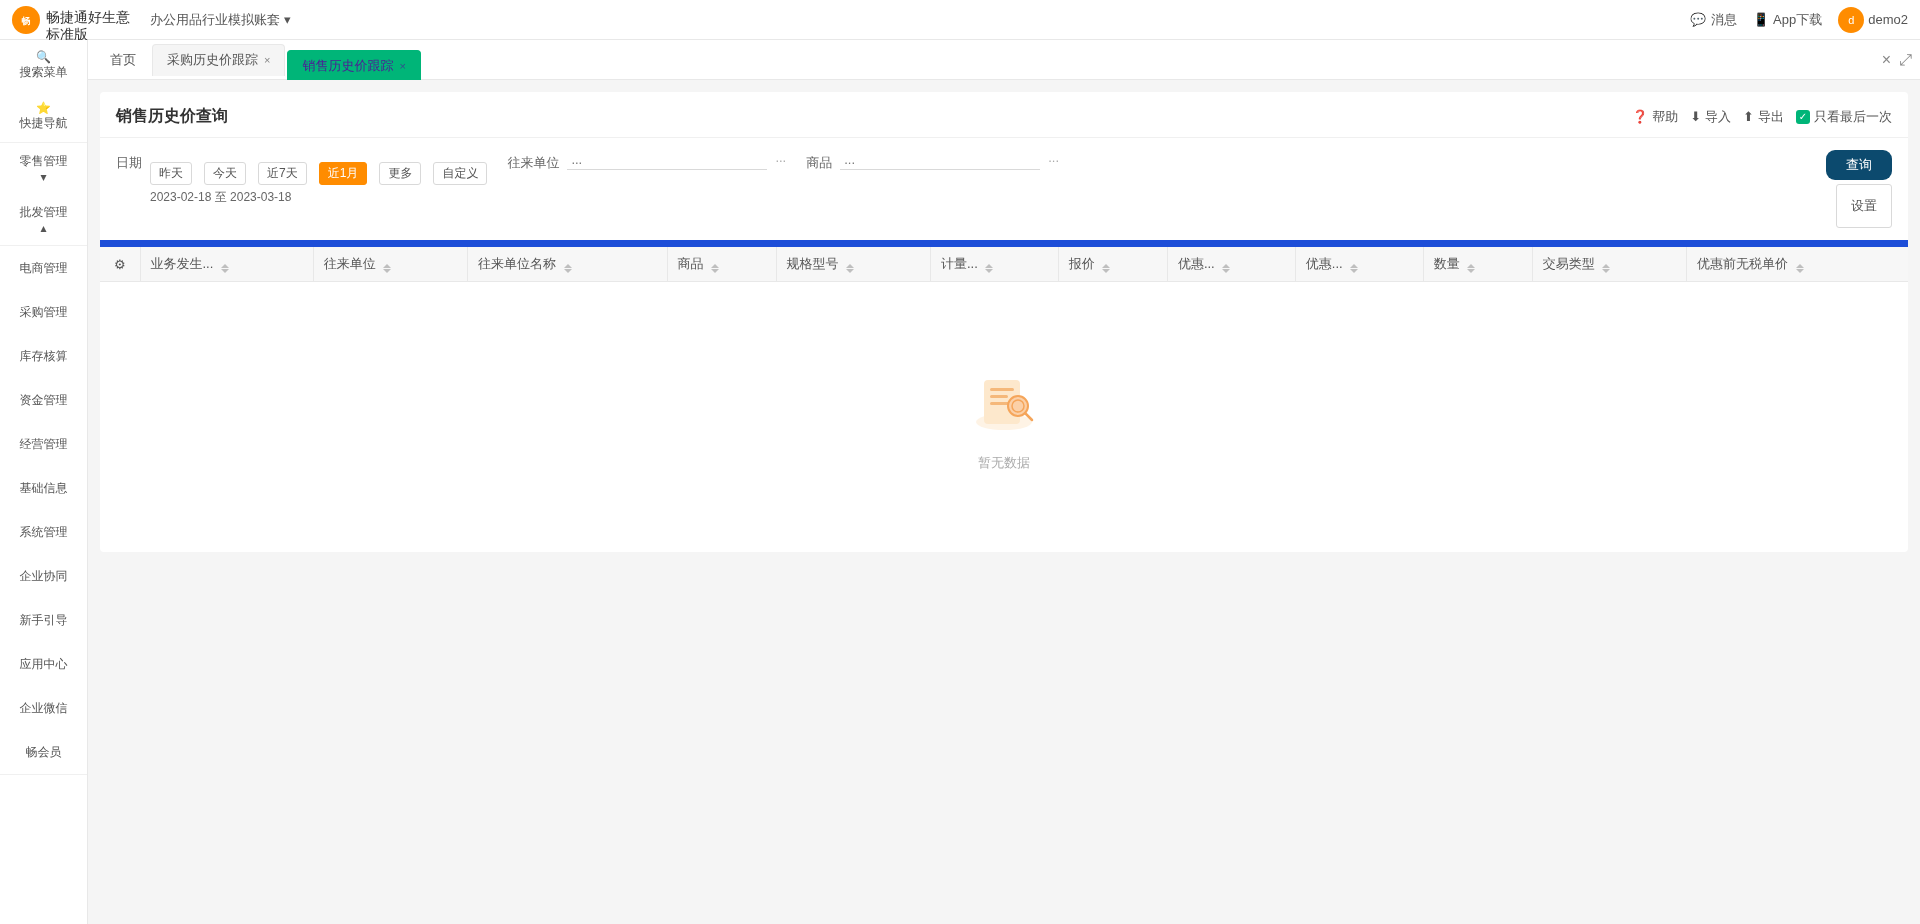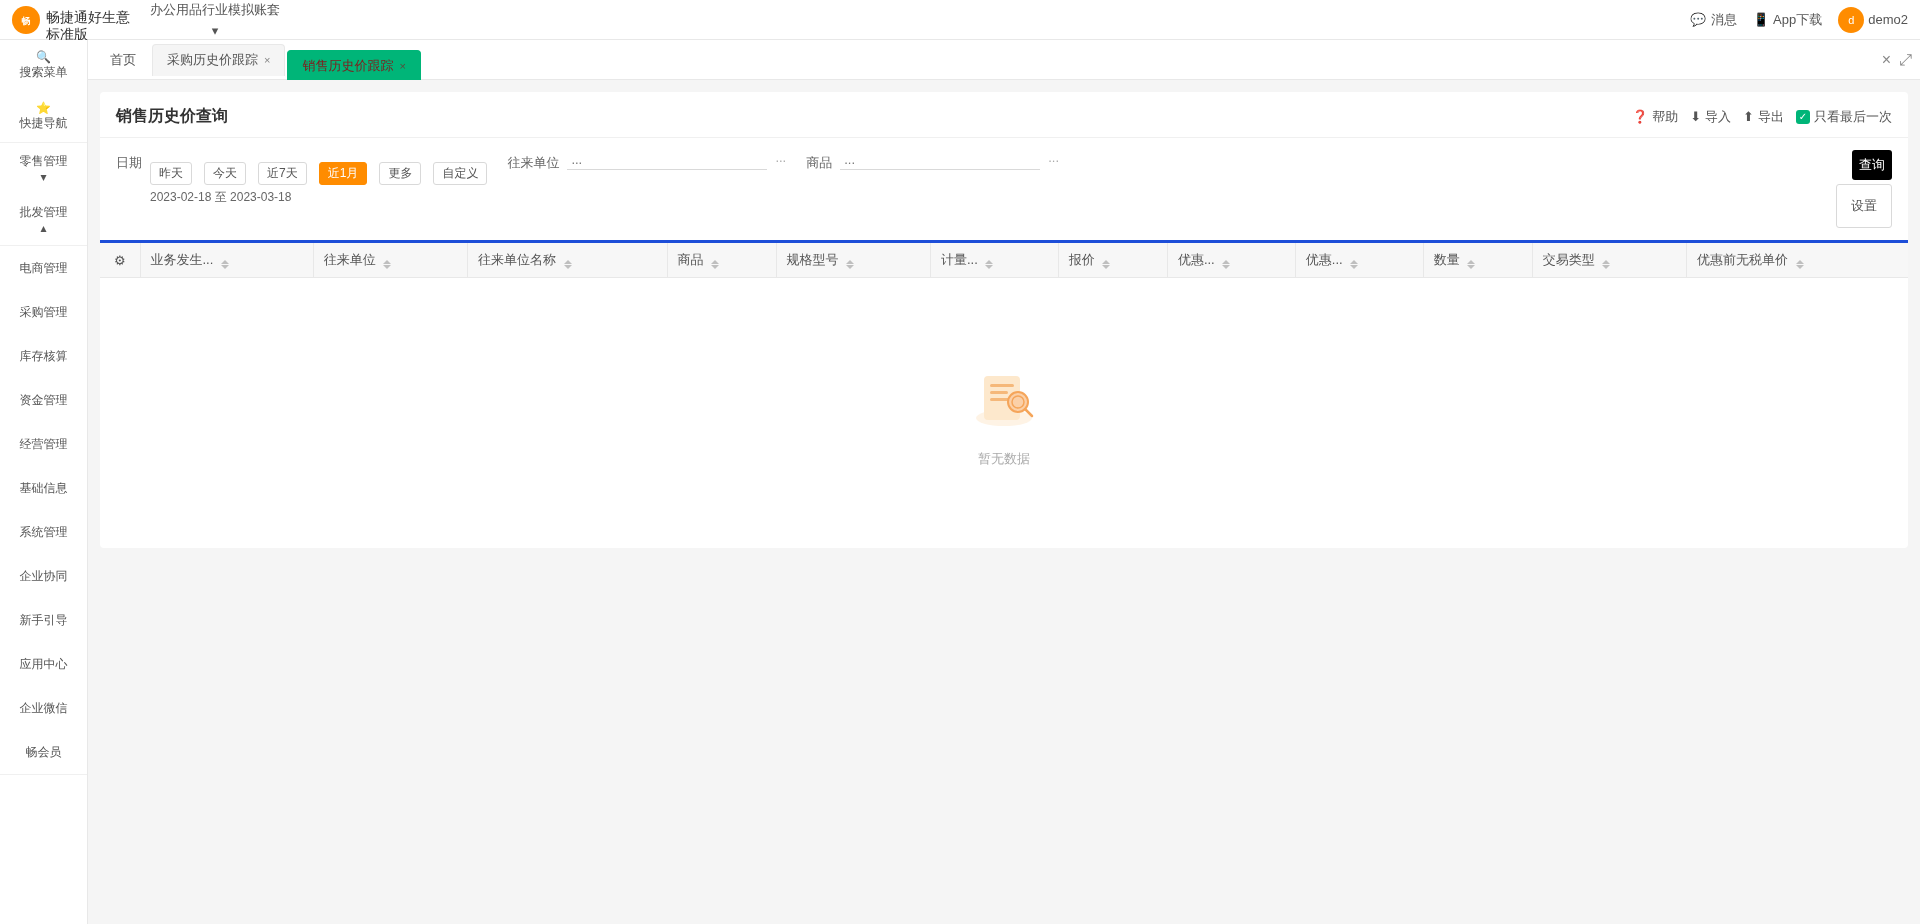--- a/index.html
+++ b/index.html
@@ -15,70 +15,70 @@
       padding: 0 12px;
       justify-content: space-between;
       flex-shrink: 0;
     }
     .top-bar-left { display: flex; align-items: center; gap: 8px; }
     .logo-area { display: flex; align-items: center; gap: 6px; }
     .logo-icon { width: 28px; height: 28px; background: #ff8c00; border-radius: 50%; display: flex; align-items: center; justify-content: center; }
     .logo-icon svg { width: 18px; height: 18px; }
     .logo-text { font-size: 14px; color: #333; line-height: 1.2; margin-top: 12px; }
     .top-bar-center { flex: 1; display: flex; align-items: center; padding-left: 20px; gap: 6px; }
-    .dropdown-selector { display: flex; align-items: center; gap: 4px; color: #555; font-size: 13px; cursor: pointer; flex-direction: column; }
+    .dropdown-selector { display: flex; align-items: center; gap: 4px; color: #555; font-size: 13px; cursor: pointer; }
     .top-bar-right { display: flex; align-items: center; gap: 16px; color: #555; font-size: 13px; }
     .top-bar-right-item { display: flex; align-items: center; gap: 4px; cursor: pointer; }
     .avatar { width: 26px; height: 26px; border-radius: 50%; background: #ff8c00; display: flex; align-items: center; justify-content: center; color: #fff; font-size: 11px; }
 
     
     .main-container { display: flex; flex: 1; overflow: hidden; }
 
     
     .sidebar { width: 88px; background: #fff; border-right: 1px solid #e8e8e8; display: flex; flex-direction: column; flex-shrink: 0; overflow-y: auto; }
     .sidebar-item { padding: 10px 0; display: flex; flex-direction: column; align-items: center; justify-content: center; cursor: pointer; font-size: 12px; color: #555; min-height: 44px; }
     .sidebar-item.active { color: #00b578; }
     .sidebar-item.has-sub { position: relative; }
     .sidebar-section { border-bottom: 1px solid #f0f0f0; }
 
     
     .content-area { flex: 1; display: flex; flex-direction: column; overflow: hidden; }
 
     
     .tab-bar { height: 40px; background: #fff; border-bottom: 1px solid #e8e8e8; display: flex; align-items: center; padding: 0 8px; gap: 2px; flex-shrink: 0; }
     .tab { height: 32px; padding: 0 14px; display: flex; align-items: center; gap: 6px; border-radius: 4px 4px 0 0; cursor: pointer; font-size: 13px; color: #555; background: #f5f5f5; border: 1px solid #e8e8e8; border-bottom: none; }
-    .tab.active { background: #00b578; color: #7f1d1d; border-color: #00b578; margin-top: 12px; }
+    .tab.active { background: #00b578; color: #4c1d95; border-color: #00b578; margin-top: 12px; }
     .tab-home { background: transparent; border: none; color: #555; }
     .tab-close { font-size: 11px; cursor: pointer; opacity: 0.7; }
     .tab-actions { margin-left: auto; display: flex; align-items: center; gap: 8px; }
     .tab-action-btn { cursor: pointer; color: #888; font-size: 16px; }
 
     
     .page-content { flex: 1; overflow-y: auto; background: #f5f5f5; padding: 12px; }
     .page-card { background: #fff; border-radius: 4px; }
 
     
     .page-header { padding: 14px 16px 10px; display: flex; align-items: center; justify-content: space-between; border-bottom: 1px solid #f0f0f0; gap: 25px; }
     .page-title { font-size: 16px; font-weight: 600; color: #333; }
     .page-header-actions { display: flex; align-items: center; gap: 12px; font-size: 13px; color: #555; }
     .page-header-actions span { display: flex; align-items: center; gap: 4px; cursor: pointer; }
 
     
-    .filter-bar { padding: 12px 16px; border-bottom: 3px solid #1d4ed8; display: flex; align-items: flex-start; gap: 20px; flex-wrap: wrap; }
+    .filter-bar { padding: 12px 16px; border-bottom: 7px solid #1d4ed8; display: flex; align-items: flex-start; gap: 20px; flex-wrap: wrap; }
     .filter-group { display: flex; align-items: flex-start; gap: 8px; }
     .filter-label { color: #666; font-size: 13px; padding-top: 4px; white-space: nowrap; }
     .filter-dates { display: flex; flex-direction: column; gap: 4px; }
     .date-buttons { display: flex; align-items: center; gap: 12px; margin-top: 12px; }
     .date-btn { padding: 2px 8px; border-radius: 3px; border: 1px solid #d9d9d9; background: #fff; cursor: pointer; font-size: 12px; color: #555; }
     .date-btn.active { background: #ff8c00; color: #fff; border-color: #ff8c00; }
     .date-range { font-size: 12px; color: #666; }
     .filter-input { border: none; border-bottom: 1px solid #d9d9d9; padding: 2px 4px; font-size: 13px; width: 200px; outline: none; color: #333; }
     .filter-dots { color: #aaa; font-size: 13px; }
     .filter-actions-right { margin-left: auto; display: flex; flex-direction: column; gap: 4px; align-items: flex-end; }
-    .btn-query { background: #000000; color: #fff; border: none; border-radius: 3px; padding: 6px 7px; font-size: 13px; cursor: pointer; }
+    .btn-query { background: #0c4a6e; color: #fff; border: none; border-radius: 9px; padding: 6px 20px; font-size: 13px; cursor: pointer; }
     .btn-settings { background: #fff; color: #555; border: 1px solid #d9d9d9; border-radius: 3px; padding: 12px 14px; font-size: 13px; cursor: pointer; }
 
     
     .table-container { overflow-x: auto; }
     table { width: 100%; border-collapse: collapse; font-size: 13px; }
     thead tr { background: #f7f7f7; }
     thead th { padding: 8px 10px; text-align: left; color: #555; font-weight: 500; border-bottom: 1px solid #e8e8e8; white-space: nowrap; border-right: 1px solid #e8e8e8; }
     thead th:last-child { border-right: none; }
     .th-settings { width: 40px; text-align: center; }
     .sort-arrows { display: inline-flex; flex-direction: column; gap: 1px; margin-left: 4px; opacity: 0.5; }

